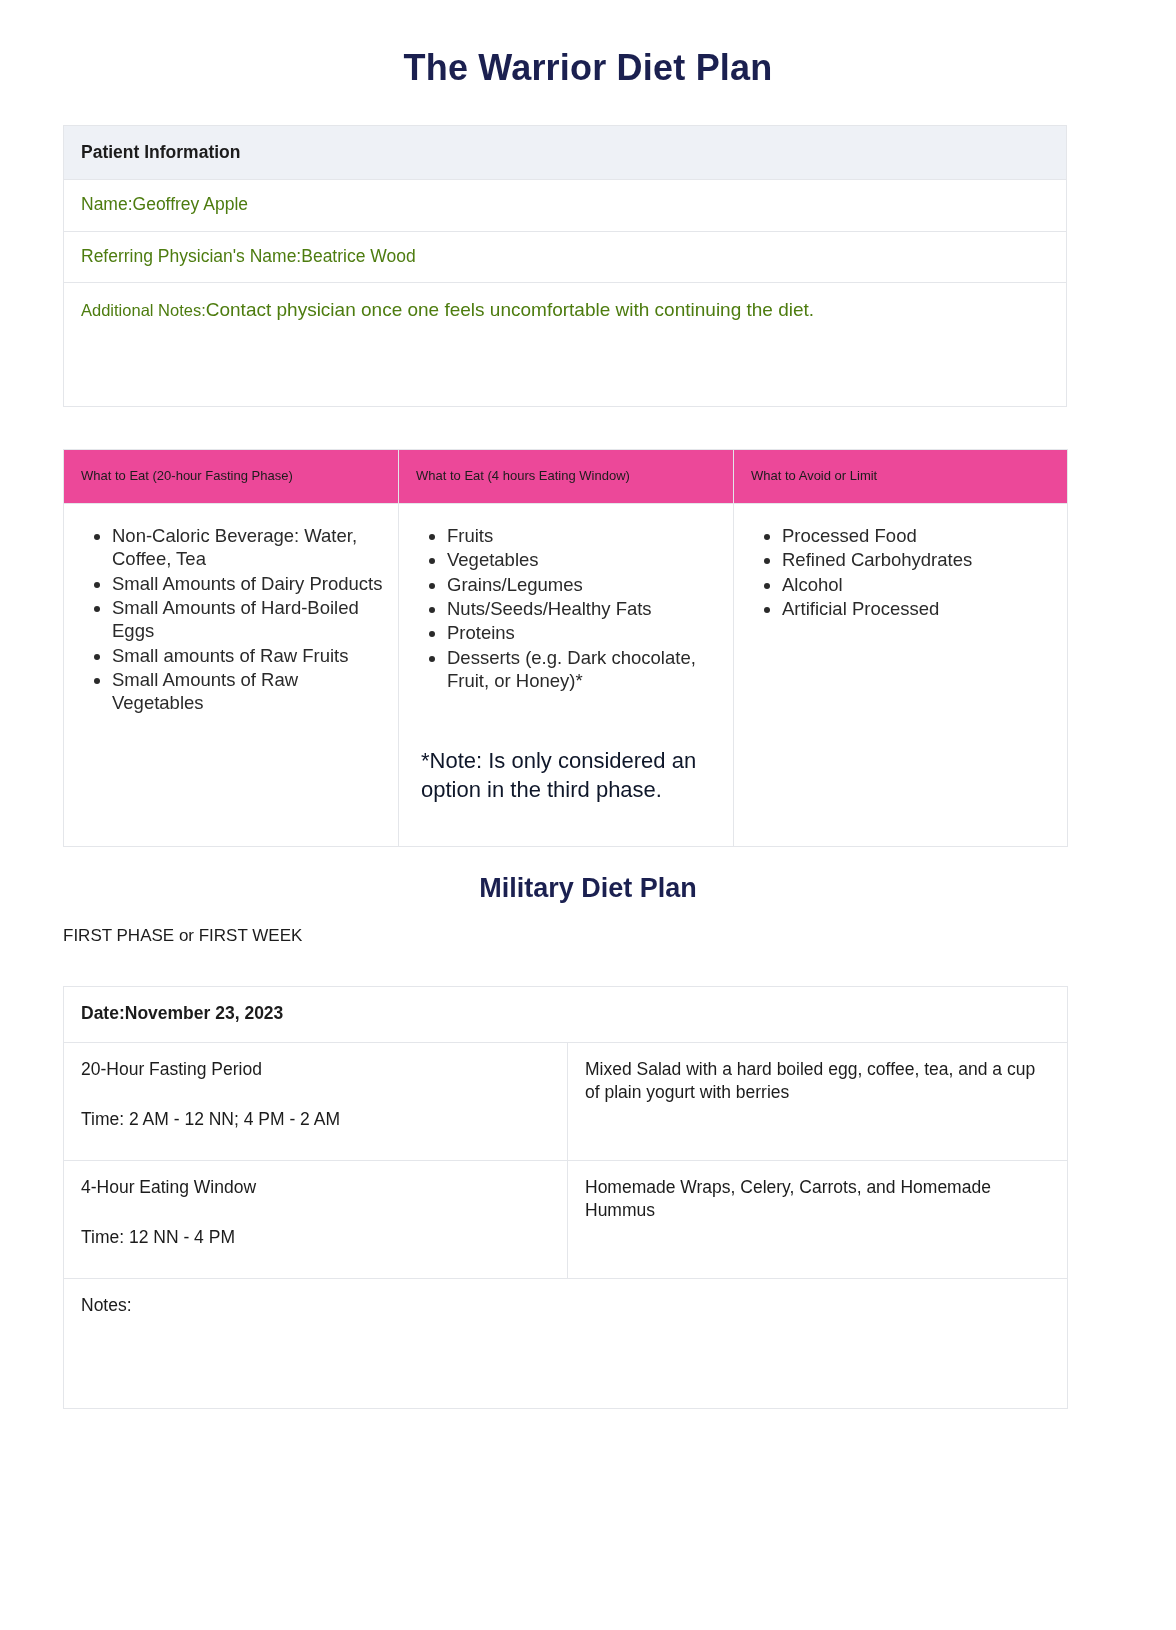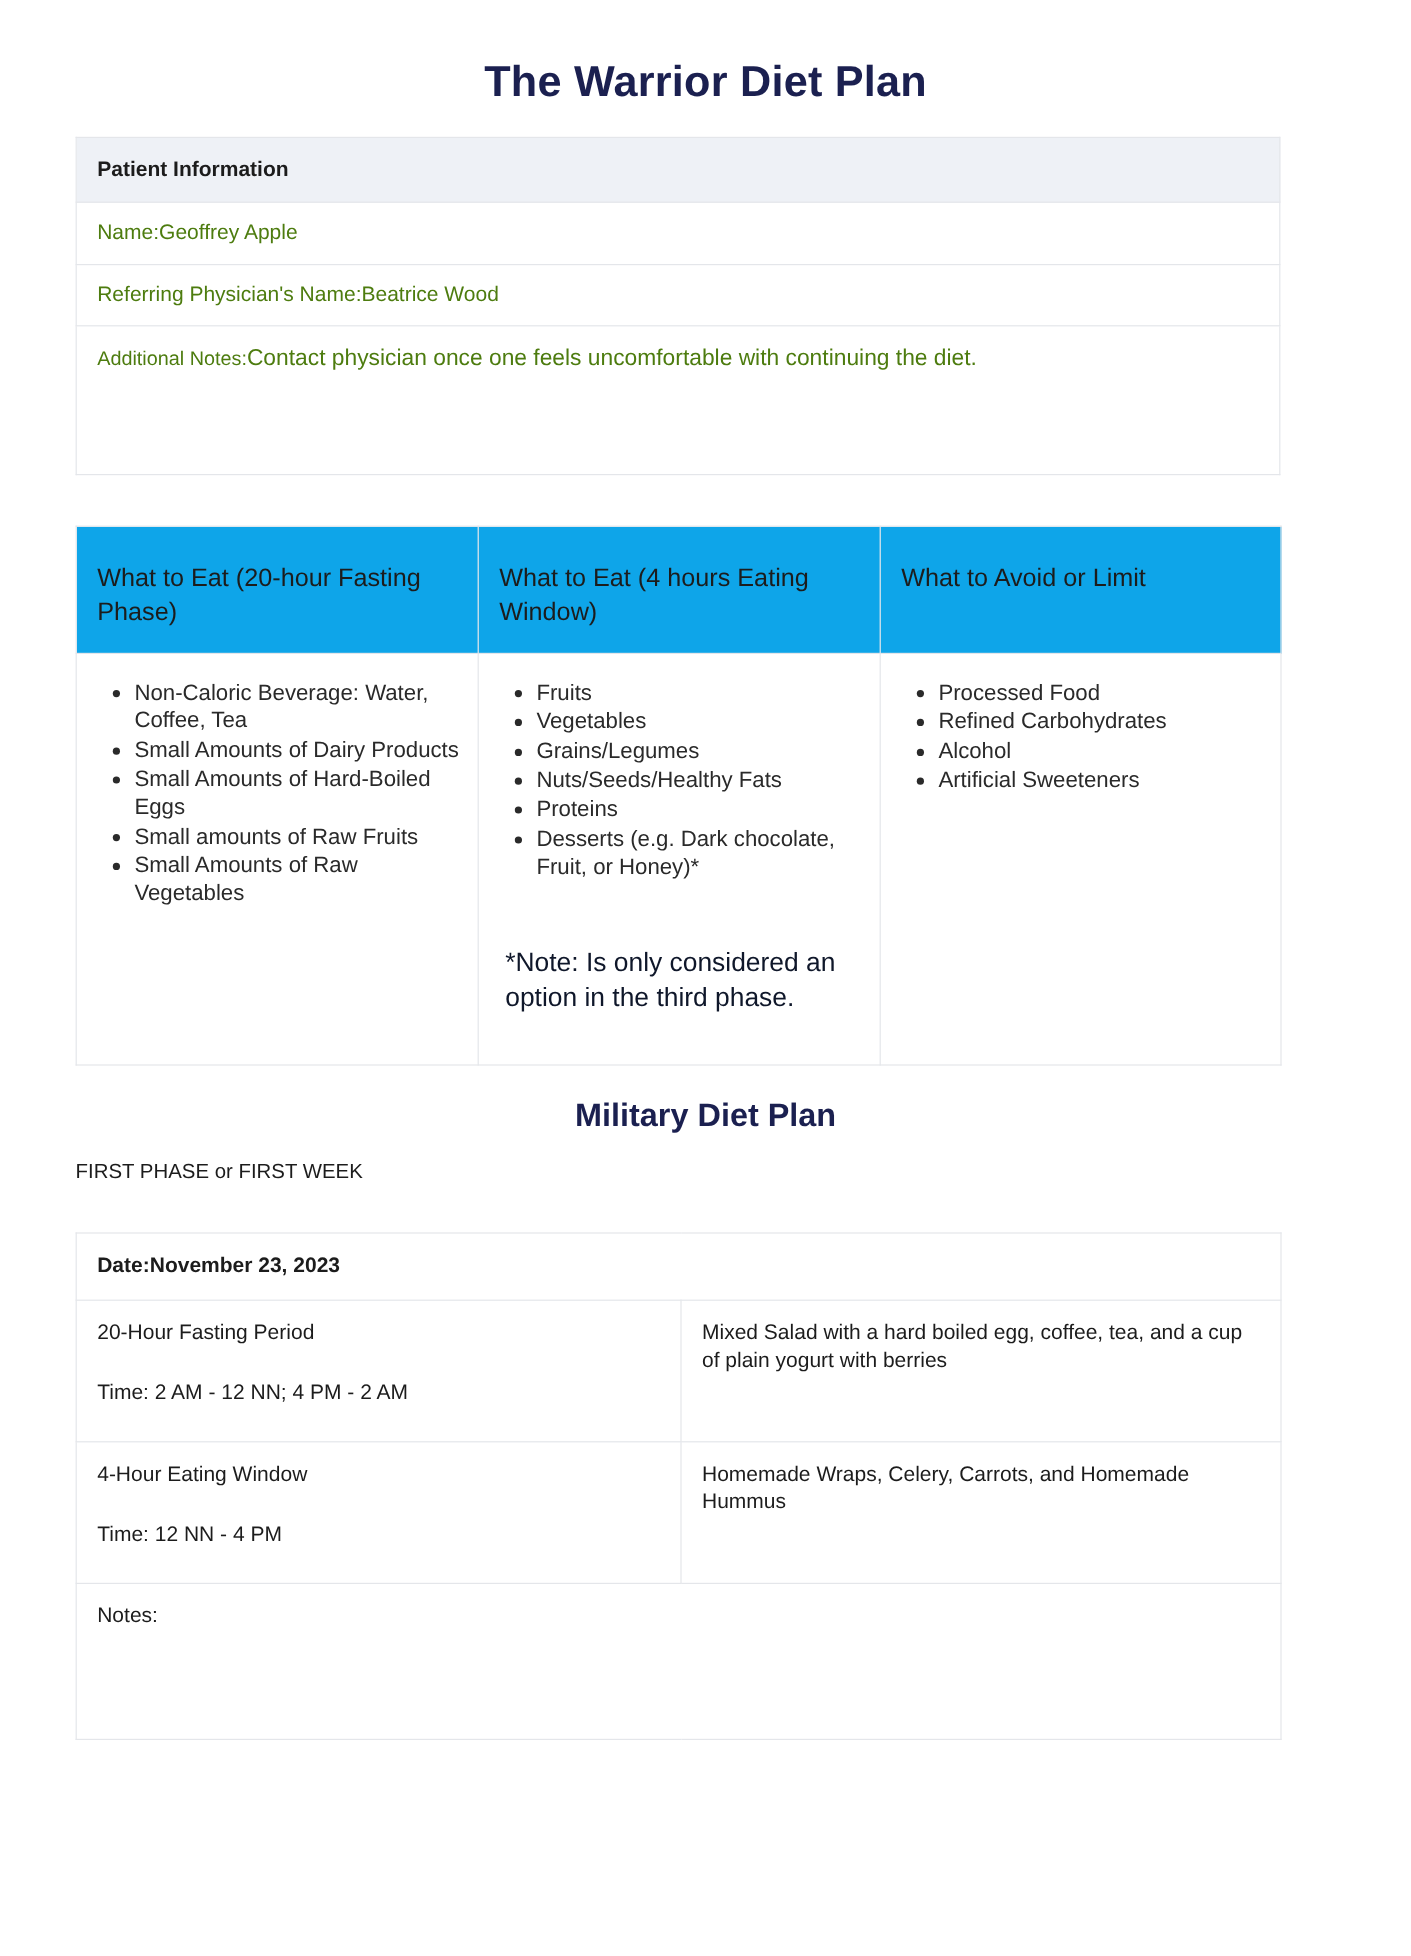--- a/index.html
+++ b/index.html
@@ -59,21 +59,21 @@
   }
   table.doc-table td,
   table.doc-table th {
     border: 1px solid #e4e6ea;
     vertical-align: top;
     text-align: left;
     font-weight: normal;
   }
 
   
-  .patient-table { margin-top: 25px; }
+  .patient-table { margin-top: 36px; }
   .patient-table .thead-cell {
     background: #eef1f6;
     font-weight: bold;
     font-size: 17.5px;
     color: #1c1c1c;
     padding: 16px 17px 16px 17px;
   }
   .patient-table .field-cell {
     padding: 13px 17px 14px 17px;
     font-size: 17.5px;
@@ -85,26 +85,26 @@
     padding-top: 14px;
   }
   .field-label { font-size: 17.5px; }
   .field-label.small { font-size: 16.5px; }
   .field-value { font-size: 17.5px; }
   .field-value.big { font-size: 19px; }
 
   
   .food-table { margin-top: 42px; }
   .food-table th {
-    background: #0ea5e9;
-    font-weight: bold;
-    font-size: 21px;
+    background: #ec4899;
+    font-weight: bold;
+    font-size: 13px;
     line-height: 1.38;
     color: #1c1c1c;
-    padding: 29px 17px 18px 17px;
+    padding: 17px 17px 18px 17px;
     border-left-color: #eef1f6;
     border-right-color: #eef1f6;
   }
   .food-table th:first-child { border-left-color: #e4e6ea; }
   .food-table th:last-child  { border-right-color: #e4e6ea; }
   .food-table td {
     padding: 20px 14px 22px 14px;
     height: 300px;
   }
   .food-table ul {
@@ -205,21 +205,21 @@
             <li>Proteins</li>
             <li>Desserts (e.g. Dark chocolate, Fruit, or Honey)*</li>
           </ul>
           <p class="food-note">*Note: Is only considered an option in the third phase.</p>
         </td>
         <td>
           <ul>
             <li>Processed Food</li>
             <li>Refined Carbohydrates</li>
             <li>Alcohol</li>
-            <li>Artificial Sweeteners</li>
+            <li>Artificial Processed</li>
           </ul>
         </td>
       </tr>
     </tbody>
   </table>
 
   <h2 class="section-title">Military Diet Plan</h2>
   <h3 class="section-subtitle">FIRST PHASE or FIRST WEEK</h3>
 
   <table class="doc-table military-table">

